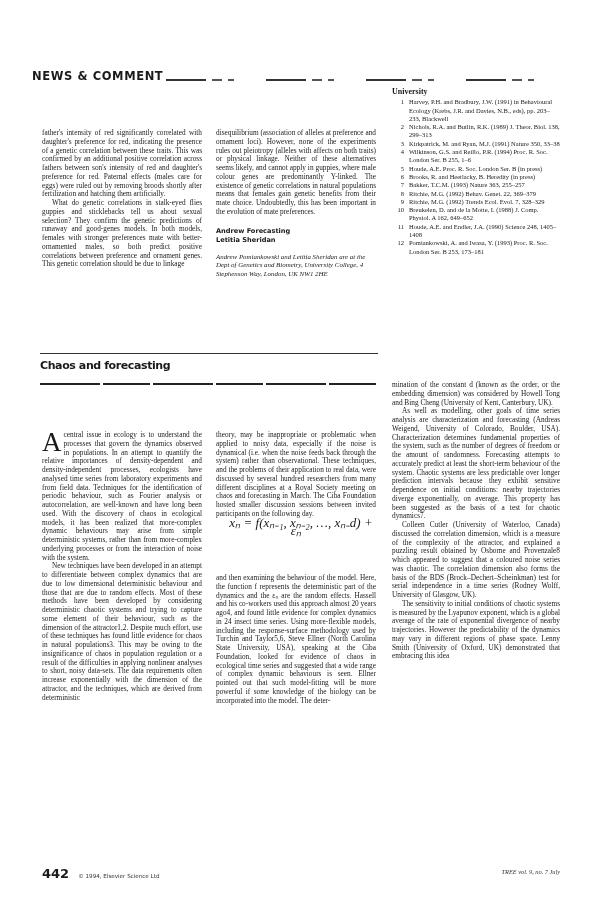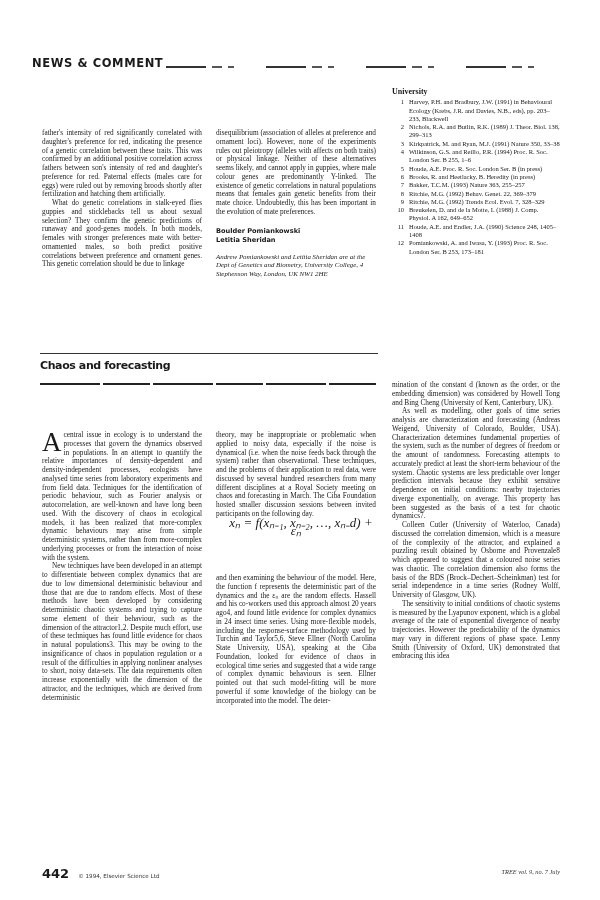--- a/index.html
+++ b/index.html
@@ -1,18 +1,18 @@
 <!DOCTYPE html>
 <html><head>
 <meta charset="utf-8">
 <style>
   html, body { margin:0; padding:0; background:#ffffff; }
   body { width:600px; height:900px; position:relative; overflow:hidden; color:#1a1a1a;
          font-family:"Liberation Serif", serif; }
-  .header { position:absolute; left:32px; top:55px; width:520px; height:14px; display:flex; align-items:flex-end; }
+  .header { position:absolute; left:32px; top:68px; width:520px; height:14px; display:flex; align-items:flex-end; }
   .header-title { font-family:"DejaVu Sans", sans-serif; font-weight:bold; font-size:11.5px; letter-spacing:0.6px; line-height:12px; white-space:nowrap; }
   .header-rule { flex:1; margin-left:3px; margin-bottom:1px; height:2px;
        background:repeating-linear-gradient(90deg,#333 0 40px,#fff 40px 46px,#555 46px 56px,#fff 56px 62px,#555 62px 68px,#fff 68px 100px); }
 
   .col { position:absolute; font-size:7.3px; line-height:8.75px; text-align:justify; hyphens:auto; }
   .col p { margin:0; text-indent:10px; }
   .col p.noindent { text-indent:0;margin-top:38px; }
   .c1 { left:42px; top:91px; width:160px; }
   .c2 { left:216px; top:91px; width:160px; }
   .c3 { left:392px; top:88px; width:168px; font-size:6.5px; line-height:8.3px; text-align:left; }
@@ -51,21 +51,21 @@
 </div>
 
 <div class="col c1">
   <p class="noindent">father's intensity of red significantly correlated with daughter's preference for red, indicating the presence of a genetic correlation between these traits. This was confirmed by an additional positive correlation across fathers between son's intensity of red and daughter's preference for red. Paternal effects (males care for eggs) were ruled out by removing broods shortly after fertilization and hatching them artificially.</p>
   <p>What do genetic correlations in stalk-eyed flies guppies and sticklebacks tell us about sexual selection? They confirm the genetic predictions of runaway and good-genes models. In both models, females with stronger preferences mate with better-ornamented males, so both predict positive correlations between preference and ornament genes. This genetic correlation should be due to linkage</p>
 </div>
 
 <div class="col c2">
   <p class="noindent">disequilibrium (association of alleles at preference and ornament loci). However, none of the experiments rules out pleiotropy (alleles with affects on both traits) or physical linkage. Neither of these alternatives seems likely, and cannot apply in guppies, where male colour genes are predominantly Y-linked. The existence of genetic correlations in natural populations means that females gain genetic benefits from their mate choice. Undoubtedly, this has been important in the evolution of mate preferences.</p>
   <div class="authors">
-    <div>Boulder Pomiankowski</div>
+    <div>Andrew Forecasting</div>
     <div>Letitia Sheridan</div>
   </div>
   <div class="affil">Andrew Pomiankowski and Letitia Sheridan are at the Dept of Genetics and Biometry, University College, 4 Stephenson Way, London, UK NW1 2HE</div>
 </div>
 
 <div class="col c3">
   <div class="ref-title">University</div>
   <div id="ref-list">
       <div class="ref">
         <span class="ref-num">1</span>

